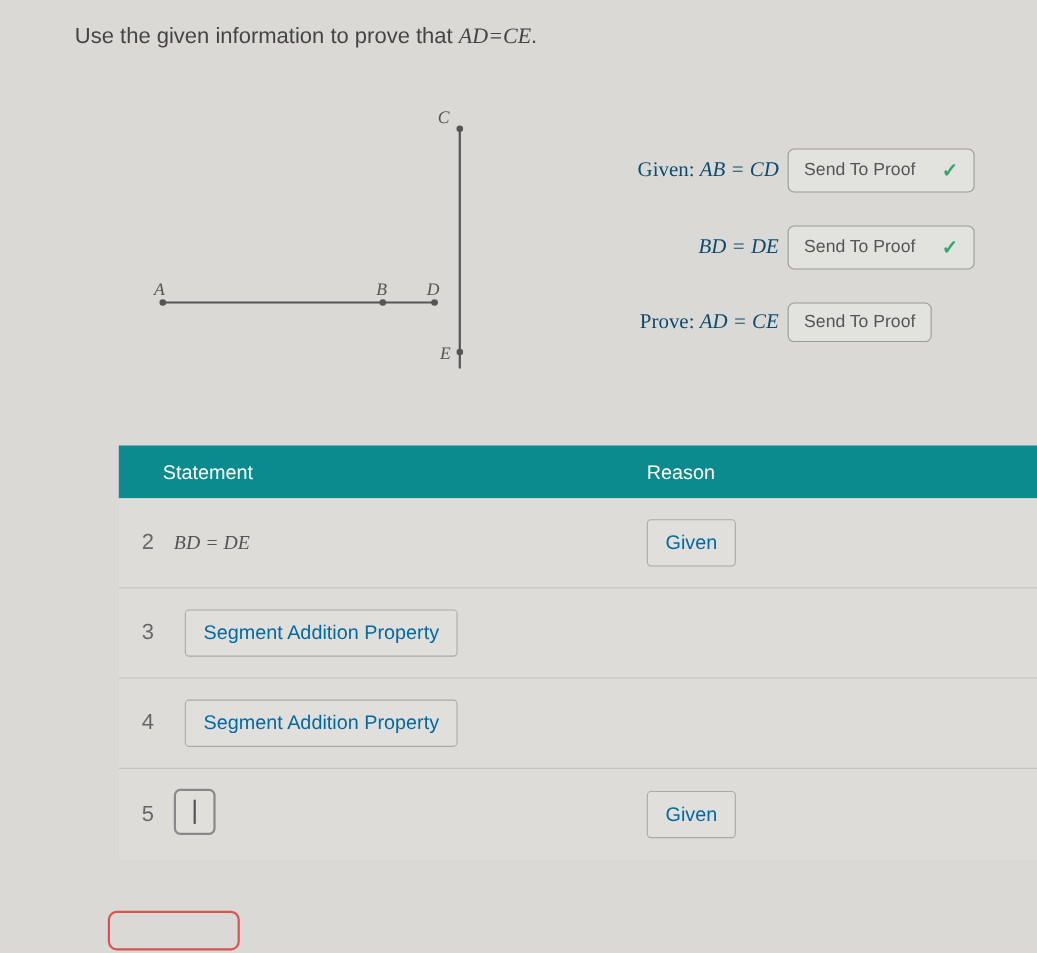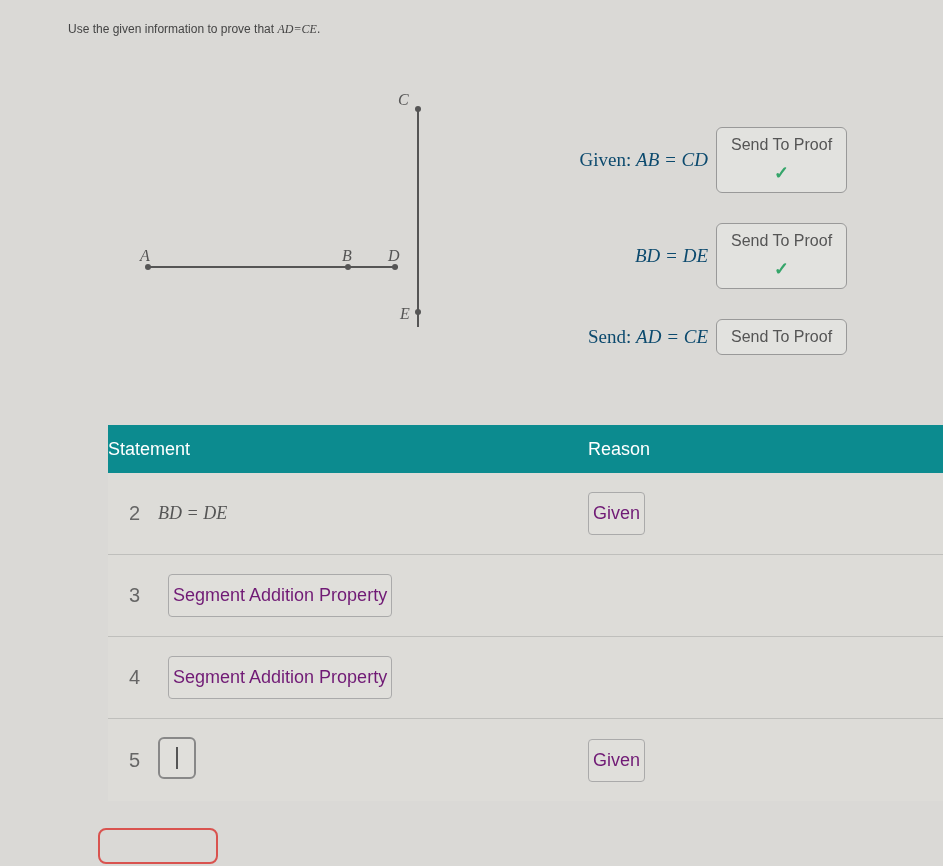--- a/index.html
+++ b/index.html
@@ -10,21 +10,21 @@
     background: #dad9d6;
     width: 943px;
     height: 866px;
     overflow: hidden;
     color: #333;
   }
   .page {
     padding: 22px 0 0 68px;
   }
   .prompt {
-    font-size: 12px;
+    font-size: 20px;
     color: #444;
     margin-bottom: 40px;
   }
   .math-it { font-style: italic; font-family: Georgia, 'Times New Roman', serif; }
   .top-area {
     display: flex;
     align-items: flex-start;
     margin-top: 60px;
     margin-bottom: 40px;
   }
@@ -54,42 +54,41 @@
   }
   .send-btn {
     border: 1px solid #999;
     border-radius: 6px;
     padding: 8px 14px;
     font-size: 16px;
     color: #555;
     background: #e2e2df;
     display: inline-flex;
     align-items: center;
-    gap: 8px;
+    gap: 24px;
     cursor: pointer;
-    flex-direction: column;
   }
   .check {
     color: #35a56a;
     font-weight: bold;
     font-size: 18px;
   }
   .proof-table {
     margin-left: 40px;
     width: 860px;
   }
   .thead {
     background: #0c8b8f;
     color: #fff;
     display: flex;
     height: 48px;
     align-items: center;
     font-size: 18px;
   }
-  .col-stmt-h { width: 460px; }
+  .col-stmt-h { width: 460px; padding-left: 40px; }
   .col-reason-h { flex: 1; padding-left: 20px; }
   .trow {
     display: flex;
     min-height: 82px;
     align-items: center;
     border-bottom: 1px solid #bfbfbc;
     background: #dddcd8;
   }
   .col-num {
     width: 40px;
@@ -107,23 +106,23 @@
     padding-left: 10px;
   }
   .col-reason {
     flex: 1;
     padding-left: 20px;
   }
   .reason-box {
     display: inline-block;
     border: 1px solid #aaa;
     border-radius: 4px;
-    padding: 10px 4px;
-    font-size: 18px;
-    color: #701a75;
+    padding: 10px 16px;
+    font-size: 18px;
+    color: #0369a1;
     background: #e0dfdb;
     cursor: pointer;
   }
   .input-box {
     display: inline-block;
     width: 38px;
     height: 42px;
     border: 2px solid #888;
     border-radius: 6px;
     position: relative;
@@ -197,21 +196,21 @@
           <span></span>
           <span class="math-it">BD = DE</span>
         </div>
         <div class="send-btn">
           <span>Send To Proof</span>
           <span class="check">✓</span>
         </div>
       </div>
       <div class="given-row">
         <div class="given-label">
-          <span>Send:</span>
+          <span>Prove:</span>
           <span class="math-it">AD = CE</span>
         </div>
         <div class="send-btn">
           <span>Send To Proof</span>
         </div>
       </div>
     </div>
   </div>
 
   <div class="proof-table">

